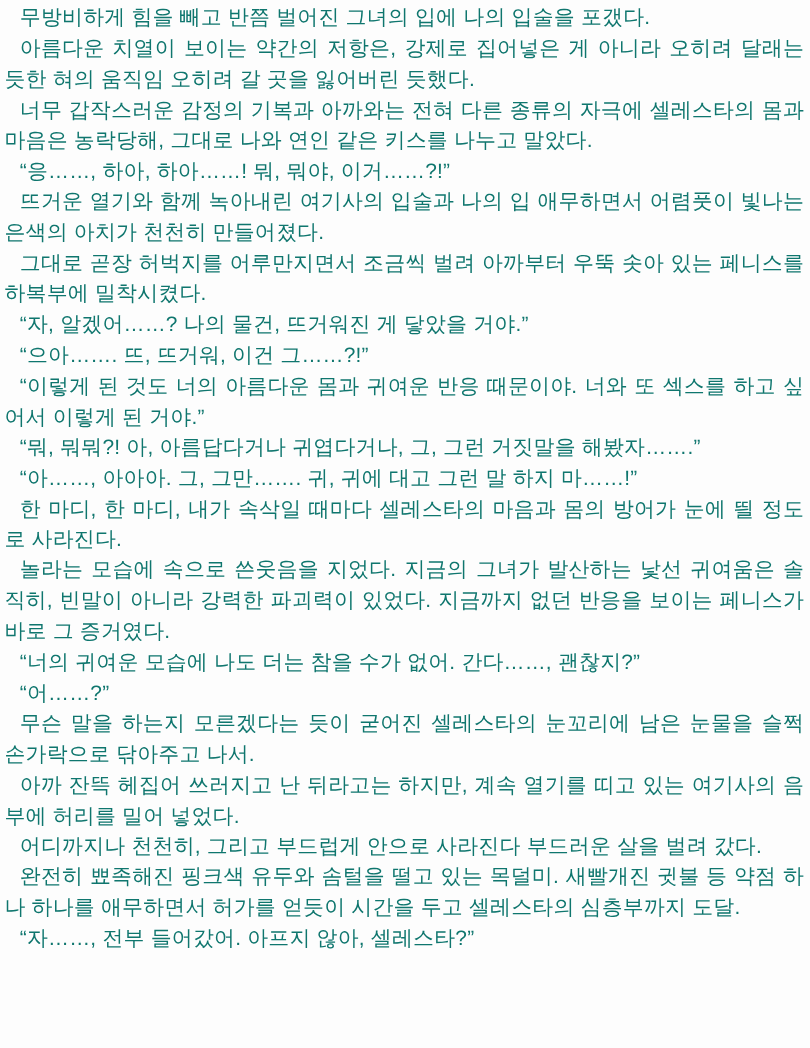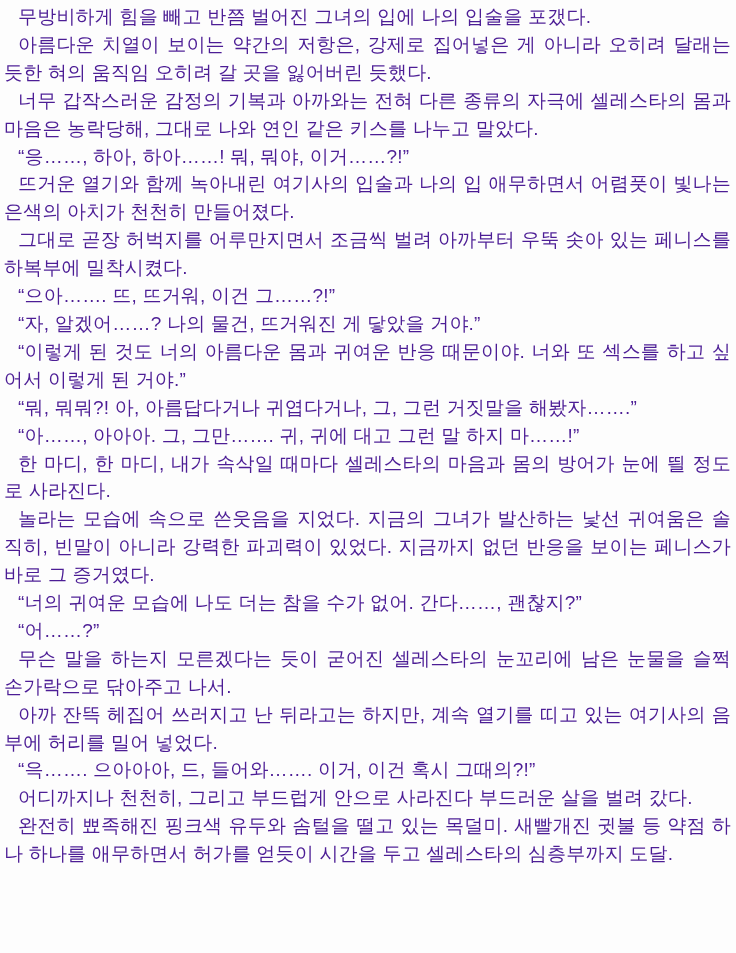--- a/index.html
+++ b/index.html
@@ -11,21 +11,21 @@
     position: relative;
     width: 736px;
     height: 953px;
     box-sizing: border-box;
     background: #fdfdfd;
     padding: 3px 5px 0 4px;
     overflow: hidden;
     font-family: "Liberation Sans", "DejaVu Sans", sans-serif;
     font-size: 19px;
     line-height: 27.9px;
-    color: #4c1d95;
+    color: #0f766e;
     text-align: justify;
     letter-spacing: 0.2px;
   }
   .para {
     margin: 0;
     padding: 0;
     text-indent: 14px;
     word-break: normal;
     overflow-wrap: break-word;
   }
@@ -33,27 +33,27 @@
 </head>
 <body>
 
 <div class="page">
     <p class="para">무방비하게 힘을 빼고 반쯤 벌어진 그녀의 입에 나의 입술을 포갰다.</p>
     <p class="para">아름다운 치열이 보이는 약간의 저항은, 강제로 집어넣은 게 아니라 오히려 달래는 듯한 혀의 움직임 오히려 갈 곳을 잃어버린 듯했다.</p>
     <p class="para">너무 갑작스러운 감정의 기복과 아까와는 전혀 다른 종류의 자극에 셀레스타의 몸과 마음은 농락당해, 그대로 나와 연인 같은 키스를 나누고 말았다.</p>
     <p class="para">“응……, 하아, 하아……! 뭐, 뭐야, 이거……?!”</p>
     <p class="para">뜨거운 열기와 함께 녹아내린 여기사의 입술과 나의 입 애무하면서 어렴풋이 빛나는 은색의 아치가 천천히 만들어졌다.</p>
     <p class="para">그대로 곧장 허벅지를 어루만지면서 조금씩 벌려 아까부터 우뚝 솟아 있는 페니스를 하복부에 밀착시켰다.</p>
+    <p class="para">“자, 알겠어……? 나의 물건, 뜨거워진 게 닿았을 거야.”</p>
     <p class="para">“으아……. 뜨, 뜨거워, 이건 그……?!”</p>
-    <p class="para">“자, 알겠어……? 나의 물건, 뜨거워진 게 닿았을 거야.”</p>
     <p class="para">“이렇게 된 것도 너의 아름다운 몸과 귀여운 반응 때문이야. 너와 또 섹스를 하고 싶어서 이렇게 된 거야.”</p>
     <p class="para">“뭐, 뭐뭐?! 아, 아름답다거나 귀엽다거나, 그, 그런 거짓말을 해봤자…….”</p>
     <p class="para">“아……, 아아아. 그, 그만……. 귀, 귀에 대고 그런 말 하지 마……!”</p>
     <p class="para">한 마디, 한 마디, 내가 속삭일 때마다 셀레스타의 마음과 몸의 방어가 눈에 띌 정도로 사라진다.</p>
     <p class="para">놀라는 모습에 속으로 쓴웃음을 지었다. 지금의 그녀가 발산하는 낯선 귀여움은 솔직히, 빈말이 아니라 강력한 파괴력이 있었다. 지금까지 없던 반응을 보이는 페니스가 바로 그 증거였다.</p>
     <p class="para">“너의 귀여운 모습에 나도 더는 참을 수가 없어. 간다……, 괜찮지?”</p>
     <p class="para">“어……?”</p>
     <p class="para">무슨 말을 하는지 모른겠다는 듯이 굳어진 셀레스타의 눈꼬리에 남은 눈물을 슬쩍 손가락으로 닦아주고 나서.</p>
     <p class="para">아까 잔뜩 헤집어 쓰러지고 난 뒤라고는 하지만, 계속 열기를 띠고 있는 여기사의 음부에 허리를 밀어 넣었다.</p>
-    <p class="para">“윽……. 으아아아, 드, 들어와……. 이거, 이건 혹시 그때의?!”</p>
     <p class="para">어디까지나 천천히, 그리고 부드럽게 안으로 사라진다 부드러운 살을 벌려 갔다.</p>
     <p class="para">완전히 뾰족해진 핑크색 유두와 솜털을 떨고 있는 목덜미. 새빨개진 귓불 등 약점 하나 하나를 애무하면서 허가를 얻듯이 시간을 두고 셀레스타의 심층부까지 도달.</p>
+    <p class="para">“자……, 전부 들어갔어. 아프지 않아, 셀레스타?”</p>
   </div>
 
 </body></html>

